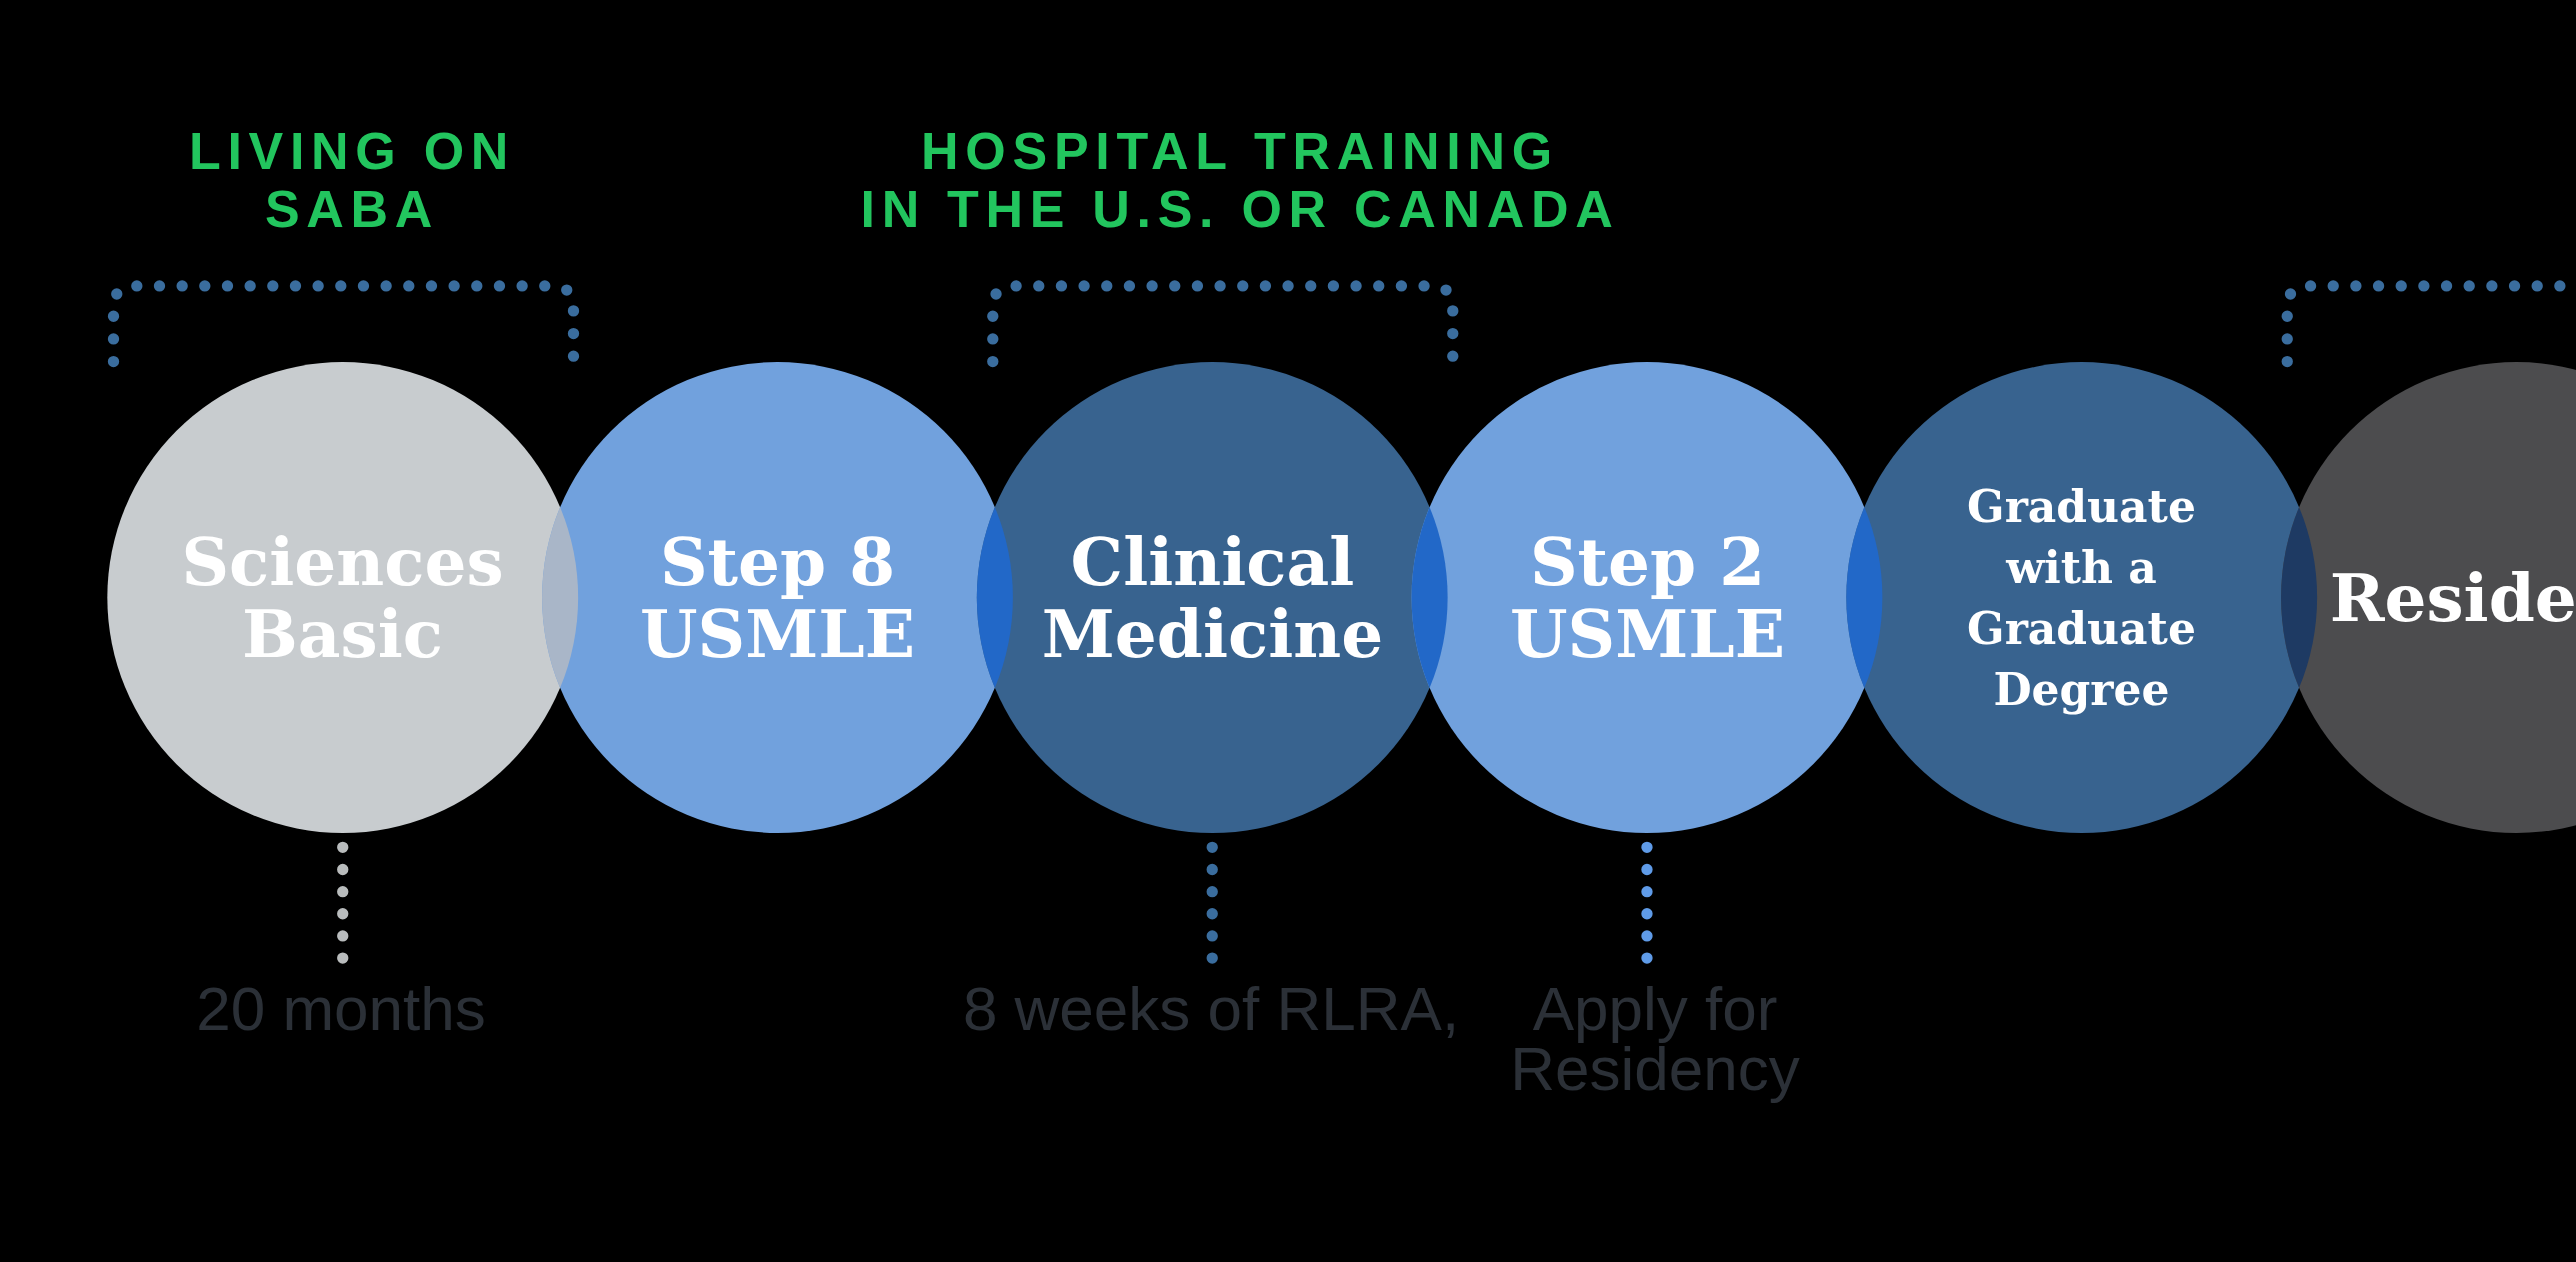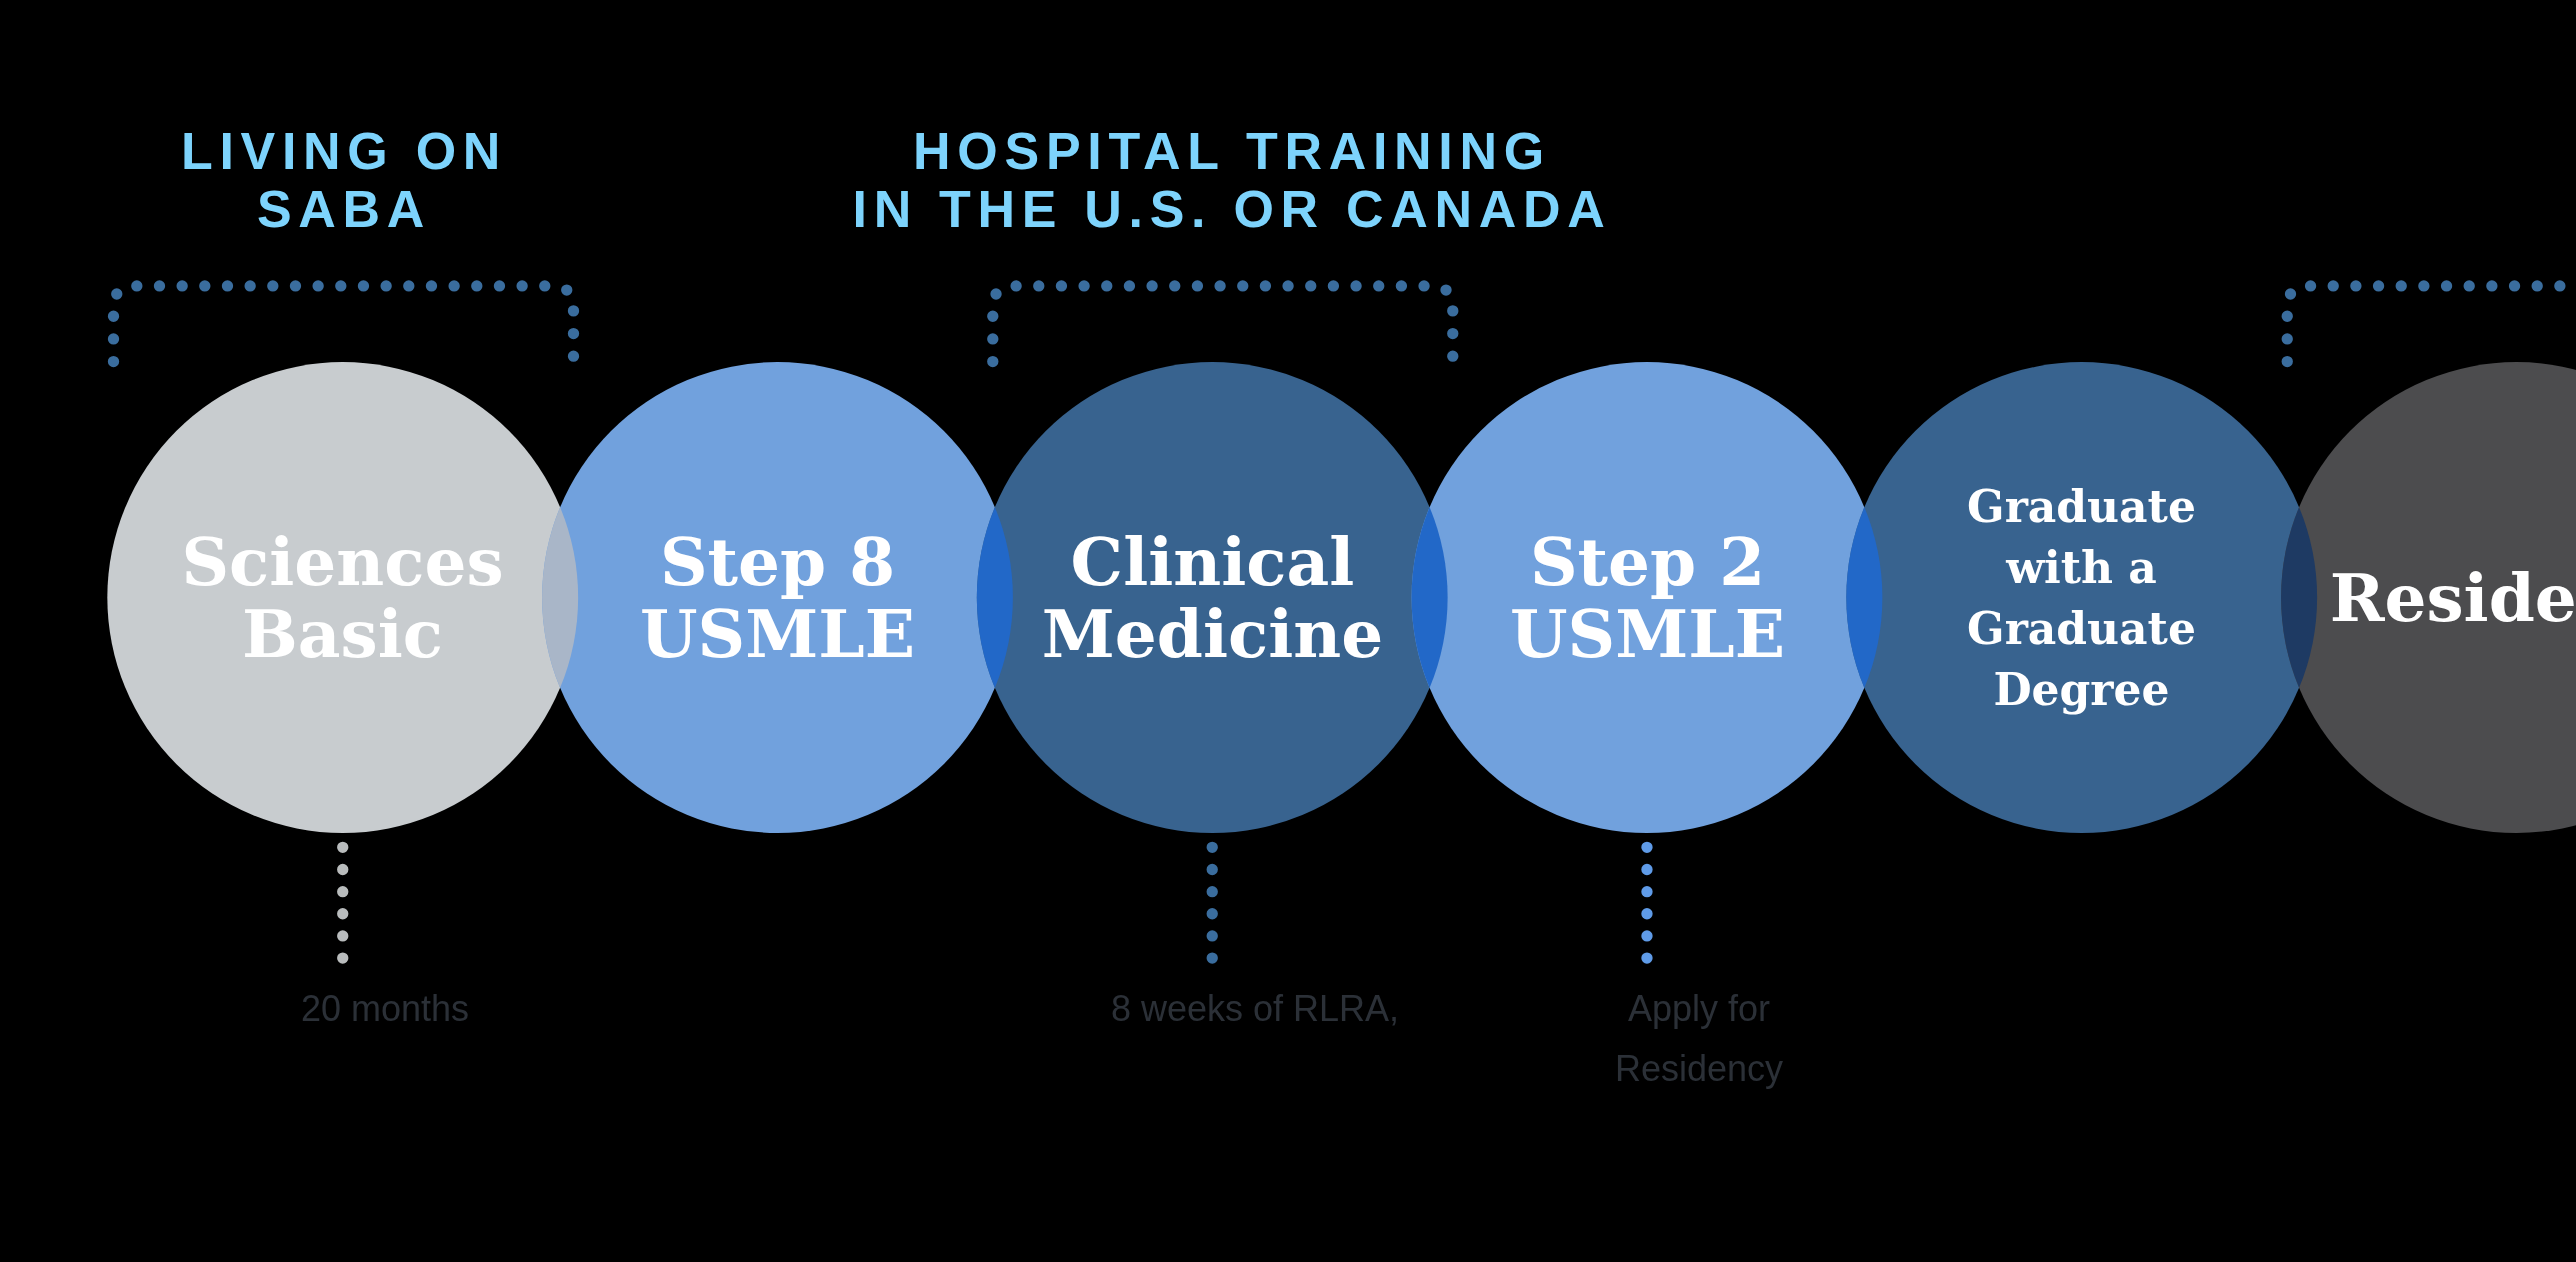--- a/index.html
+++ b/index.html
@@ -27,22 +27,23 @@
   .header {
     position: absolute;
     top: 122px;
     transform: translateX(-50%);
     text-align: center;
     font-family: "Liberation Sans", sans-serif;
     font-weight: bold;
     font-size: 52px;
     line-height: 58px;
     letter-spacing: 6.7px;
-    color: #7dd3fc;
+    color: #22c55e;
     white-space: nowrap;
+    margin-left: 8px;
   }
   .pos-h0 { left: 344px; }
   .pos-h1 { left: 1232px; }
 
   
   .circle-text {
     position: absolute;
     top: 362px;
     width: 471px;
     height: 471px;
@@ -70,25 +71,24 @@
   .pos-c5 { left: 2281px; }
 
   
   .caption {
     position: absolute;
     top: 979px;
     transform: translateX(-50%);
     text-align: center;
     font-family: "Liberation Sans", sans-serif;
     font-weight: normal;
-    font-size: 36px;
+    font-size: 62px;
     line-height: 60px;
     color: #2b3037;
     white-space: nowrap;
-    margin-left: 44px;
   }
   .pos-a0 { left: 341px; }
   .pos-a1 { left: 1211px; }
   .pos-a2 { left: 1655px; }
 </style>
 </head>
 <body>
 
 <div id="diagram-canvas">
     <svg width="3330" height="1262" viewBox="0 0 6464 2450">

